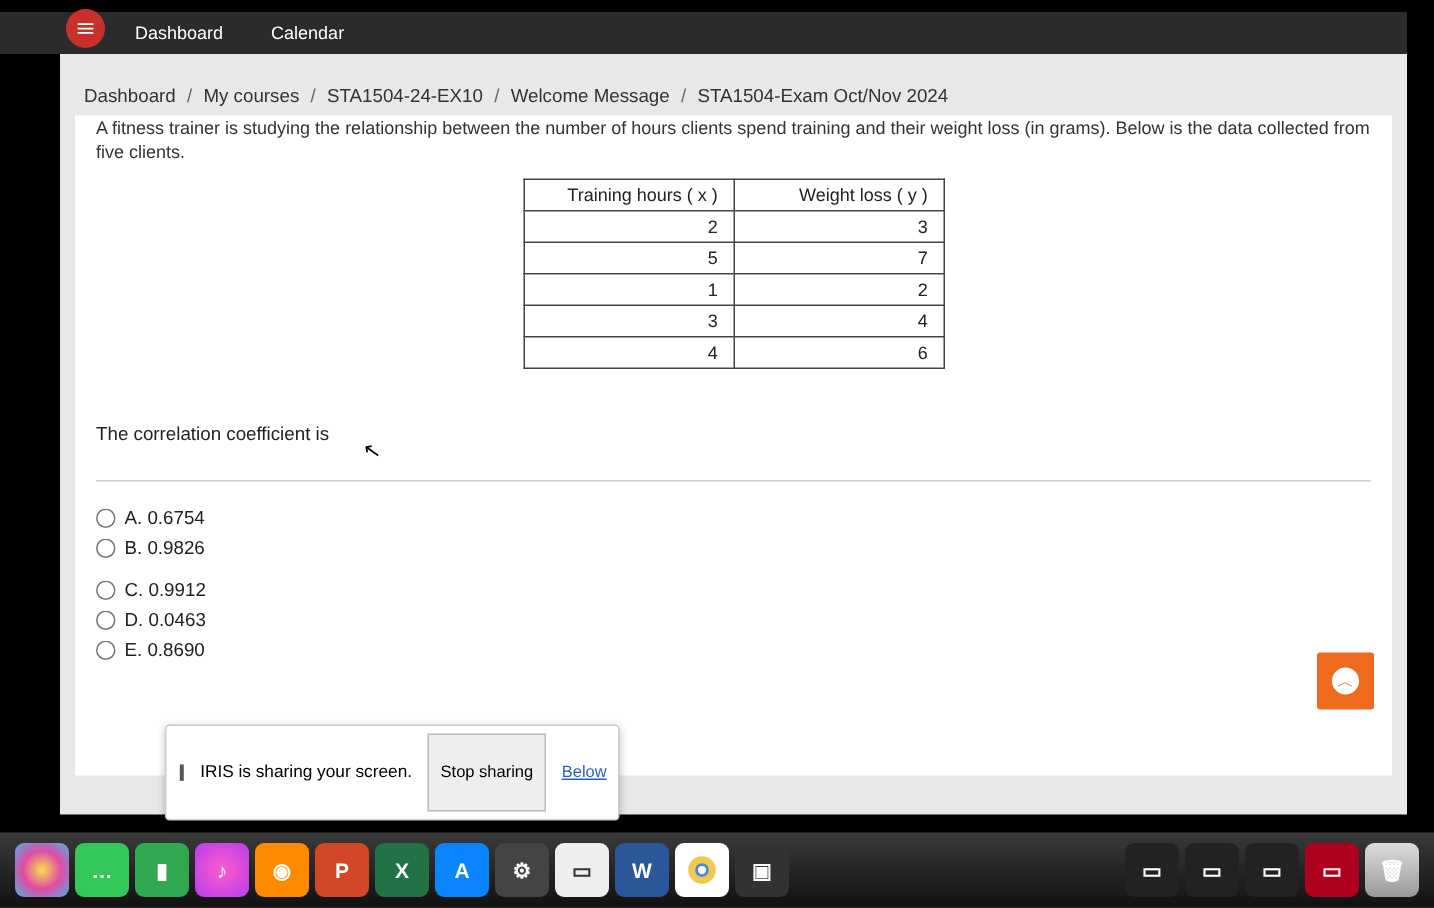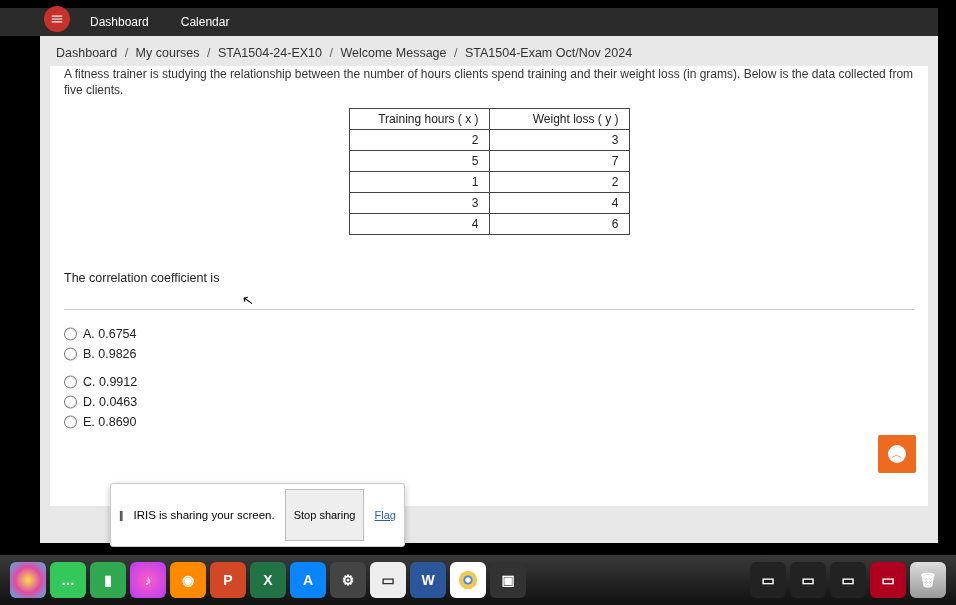--- a/index.html
+++ b/index.html
@@ -44,21 +44,21 @@
   .top-nav {
     margin-left: 50px;
     display: flex;
     gap: 32px;
   }
   .top-nav span { cursor: pointer; }
   .content-wrap {
     background: #e8e8e8;
     margin: 0 0 0 40px;
     height: calc(100% - 90px);
-    padding: 6px 10px 0 10px;
+    padding: 17px 10px 0 10px;
     position: relative;
   }
   .breadcrumb {
     font-size: 12.5px;
     color: #333;
     padding: 4px 6px 6px 6px;
   }
   .breadcrumb .sep { margin: 0 4px; color: #666; }
   .breadcrumb .link { color: #333; }
   .main-card {
@@ -106,20 +106,21 @@
     font-size: 12.5px;
   }
   .divider {
     border: none;
     border-top: 1px solid #ccc;
     margin: 24px 0 14px 0;
   }
   .options { font-size: 12.5px; }
   .opt {
     display: flex;
+    align-items: center;
     gap: 6px;
     padding: 3px 0;
   }
   .opt input { margin: 0; }
   .opt-gap { height: 8px; }
   .scroll-top-btn {
     position: absolute;
     right: 22px;
     bottom: 70px;
     width: 38px;
@@ -309,21 +310,21 @@
     <div class="scroll-top-btn">
       <span>︿</span>
     </div>
 
   </div>
 
   <div class="share-bar">
     <span class="pause">||</span>
     <span>IRIS is sharing your screen.</span>
     <button class="stop">Stop sharing</button>
-    <span class="hide">Flag</span>
+    <span class="hide">Below</span>
   </div>
 
   <div class="cursor">↖</div>
 
   <div class="dock">
     <div class="icon" style="background:radial-gradient(circle,#f7e04b,#e04ba6,#4bb4e0)"></div>
     <div class="icon" style="background:#34c759">…</div>
     <div class="icon" style="background:#2fa84f">▮</div>
     <div class="icon" style="background:radial-gradient(circle,#ff5cc8,#b63cf0)">♪</div>
     <div class="icon" style="background:#ff8a00">◉</div>

